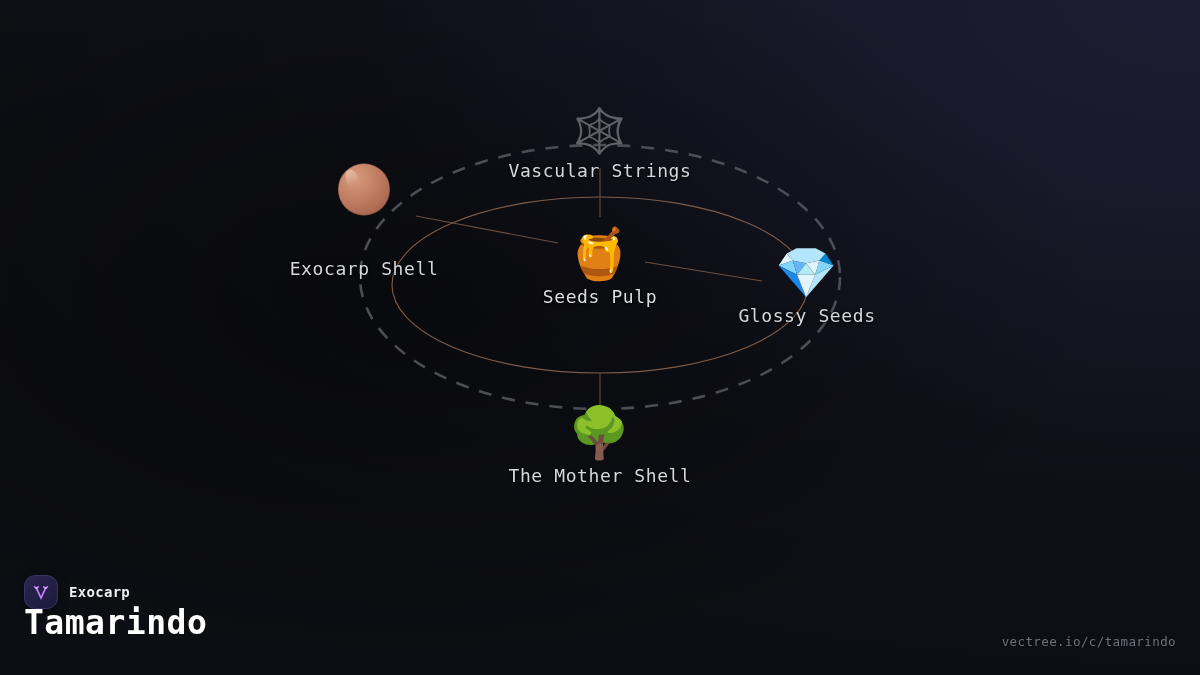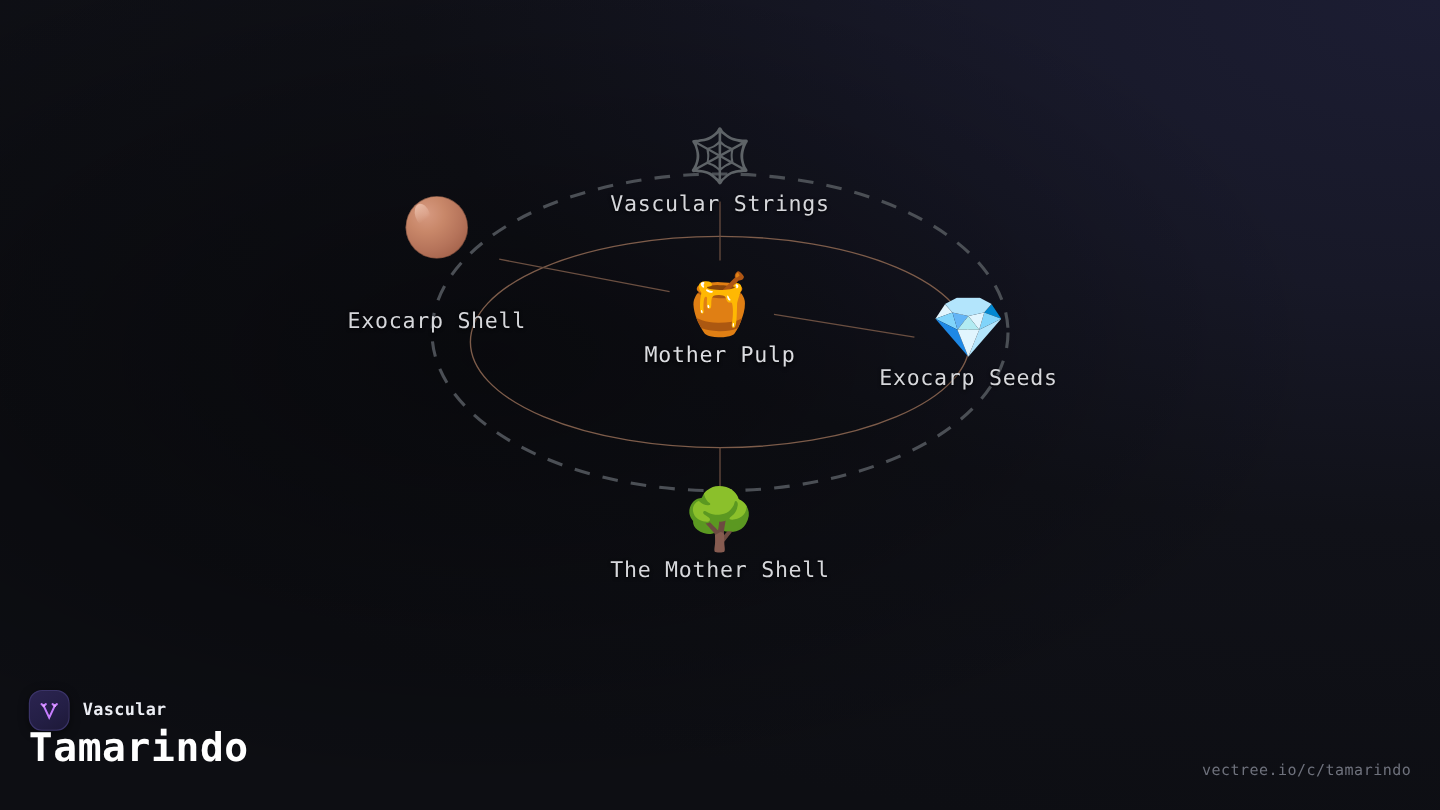--- a/index.html
+++ b/index.html
@@ -123,26 +123,26 @@
 
   <div class="node node-exocarp-shell" style="left:364px; top:221px;gap:35px;">
     <div class="node-glyph" style="display:flex;justify-content:center;">
       <span class="sphere"></span>
     </div>
     <div class="node-label">Exocarp Shell</div>
   </div>
 
   <div class="node node-center node-sticky-pulp" style="left:600px; top:268px;">
     <div class="node-glyph" style="font-size:50px;">🍯</div>
-    <div class="node-label">Mother Pulp</div>
+    <div class="node-label">Seeds Pulp</div>
   </div>
 
   <div class="node node-glossy-seeds" style="left:807px; top:287px;">
     <div class="node-glyph" style="font-size:50px;">💎</div>
-    <div class="node-label">Exocarp Seeds</div>
+    <div class="node-label">Glossy Seeds</div>
   </div>
 
   <div class="node node-the-mother-tree" style="left:600px; top:447px;">
     <div class="node-glyph" style="font-size:50px;">🌳</div>
     <div class="node-label">The Mother Shell</div>
   </div>
 
 </div>
 
 <div id="footer">
@@ -152,20 +152,20 @@
       <svg width="20" height="20" viewBox="0 0 20 20" aria-hidden="true">
         <g stroke="#c77dff" stroke-width="1.7" fill="none" stroke-linecap="round">
           <path d="M5.4 6.2 L10 16 L14.6 6.2"></path>
           <path d="M3.6 4.8 L5.4 6.2 L7.2 4.8"></path>
           <path d="M12.8 4.8 L14.6 6.2 L16.4 4.8"></path>
         </g>
         <circle cx="5.4" cy="6.2" r="1.1" fill="#e0a7ff"></circle>
         <circle cx="14.6" cy="6.2" r="1.1" fill="#e0a7ff"></circle>
       </svg>
     </div>
-    <span id="brand-name">Vascular</span>
+    <span id="brand-name">Exocarp</span>
   </div>
 
   <h1 id="page-title">Tamarindo</h1>
 
   <div id="footer-url">vectree.io/c/tamarindo</div>
 
 </div>
 
 </body></html>

